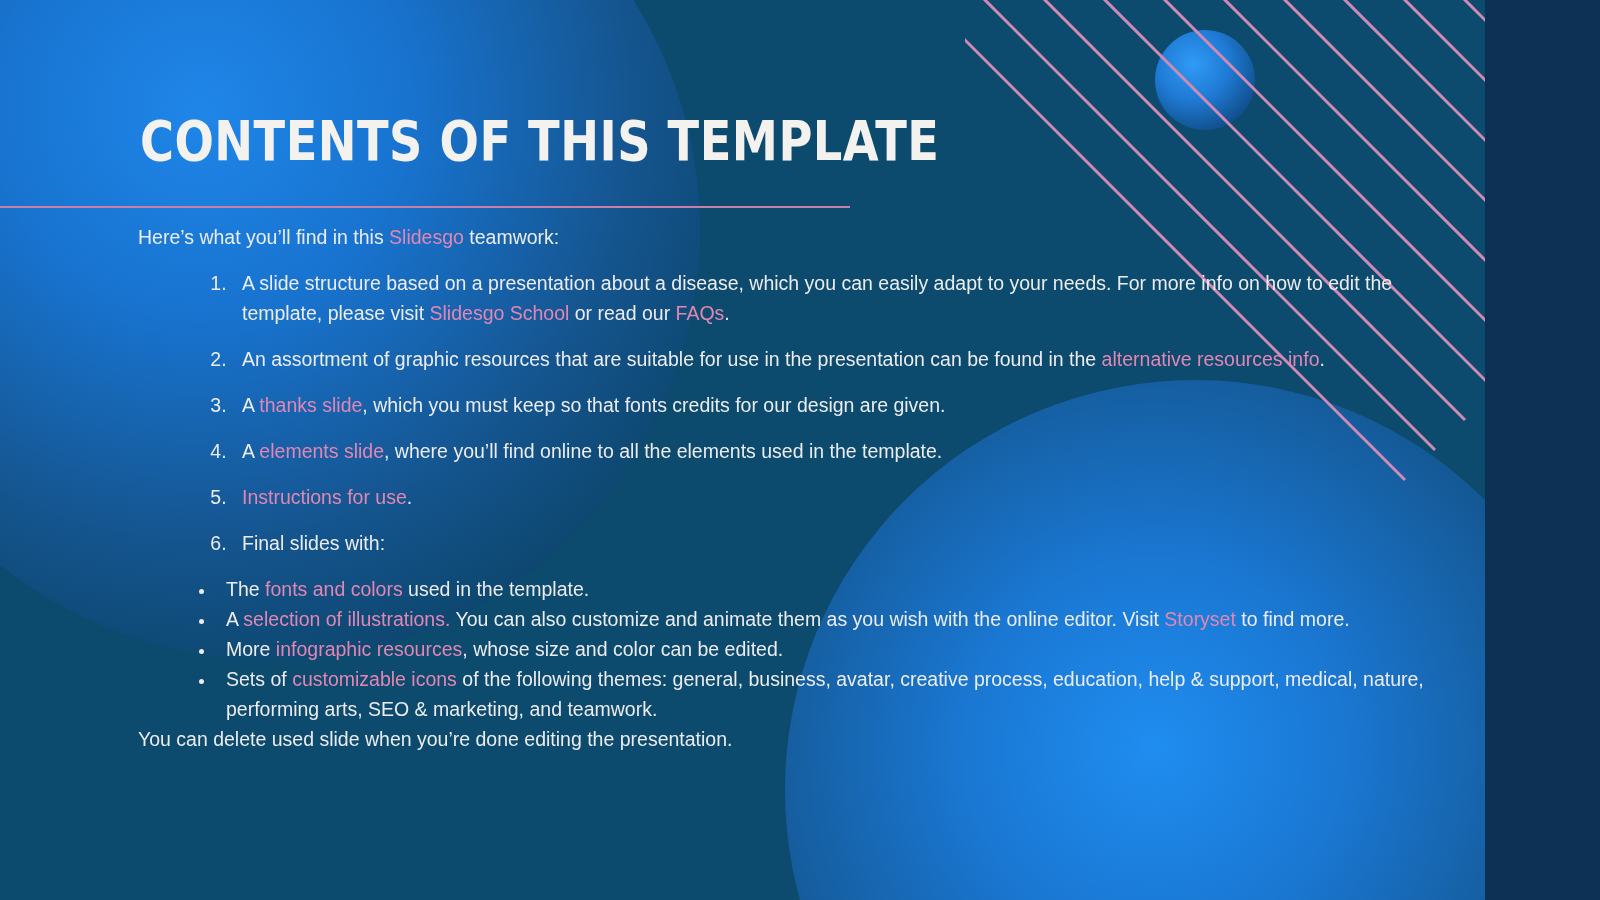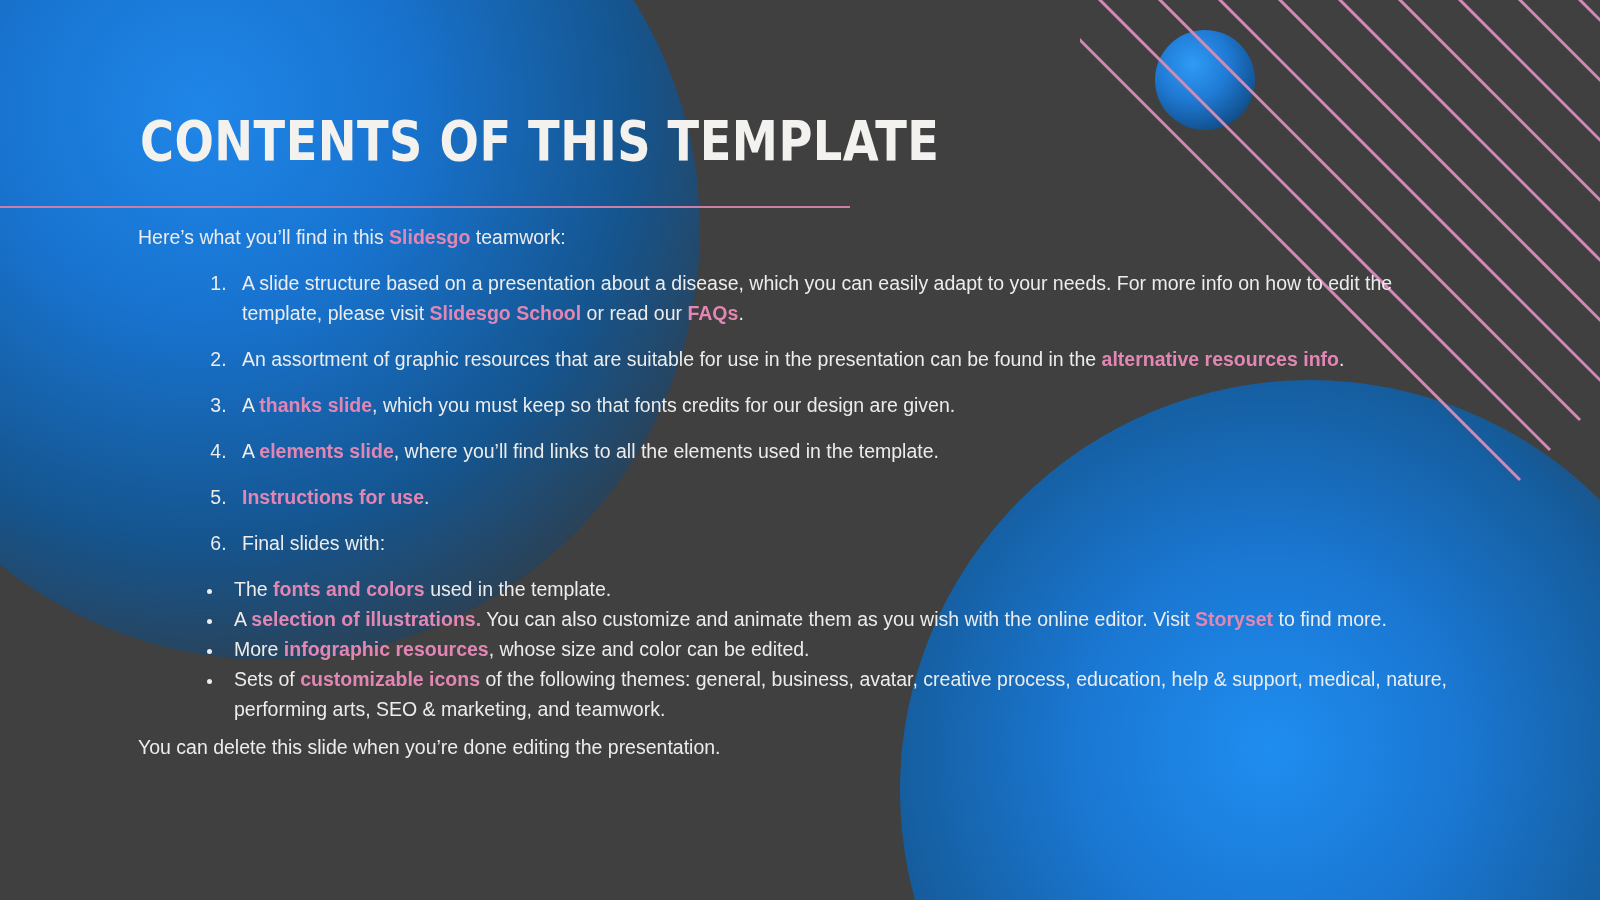--- a/index.html
+++ b/index.html
@@ -8,23 +8,23 @@
     background: #0d3055;
   }
   body {
     width: 1600px;
     height: 900px;
     overflow: hidden;
     font-family: "Liberation Sans", sans-serif;
   }
   .slide {
     position: relative;
-    width: 1600px;
+    width: 1485px;
     height: 900px;
-    background: #404040;
+    background: #0c4a6e;
     overflow: hidden;
   }
   
   .blob-topleft {
     position: absolute;
     left: -160px;
     top: -200px;
     width: 860px;
     height: 860px;
     border-radius: 50%;
@@ -104,36 +104,36 @@
     list-style: decimal;
   }
   ol.numbered > li {
     margin: 16px;
     padding-left: 10px;
   }
   ol.numbered > li::marker {
     color: #ececec;
   }
   ul.bullets {
-    margin: 8px;
+    margin: 0;
     padding-left: 78px;
     list-style: disc;
   }
   ul.bullets > li {
     margin: 0;
     padding-left: 10px;
   }
   ul.bullets > li::marker {
     color: #ececec;
     font-size: 18px;
   }
   .closing { margin: 0; }
   b, .hl {
     color: #e287b4;
-    font-weight: 700;
+    font-weight: 400;
   }
 </style>
 </head>
 <body>
 
 <div class="slide">
 
   <div class="blob-topleft"></div>
   <div class="blob-bottomright"></div>
   <div class="ball-small"></div>
@@ -161,28 +161,28 @@
 
     <div class="body">
       <p class="lead">
         <span>Here’s what you’ll find in this </span><span class="hl">Slidesgo</span><span> teamwork:</span>
       </p>
 
       <ol class="numbered">
           <li><span><span>A slide structure based on a presentation about a disease, which you can easily adapt to your needs. For more info on how to edit the template, please visit </span><b>Slidesgo School</b><span> or read our </span><b>FAQs</b><span>.</span></span></li>
           <li><span><span>An assortment of graphic resources that are suitable for use in the presentation can be found in the </span><b>alternative resources info</b><span>.</span></span></li>
           <li><span><span>A </span><b>thanks slide</b><span>, which you must keep so that fonts credits for our design are given.</span></span></li>
-          <li><span><span>A </span><b>elements slide</b><span>, where you’ll find links to all the elements used in the template.</span></span></li>
+          <li><span><span>A </span><b>elements slide</b><span>, where you’ll find online to all the elements used in the template.</span></span></li>
           <li><span><b>Instructions for use</b><span>.</span></span></li>
           <li><span><span>Final slides with:</span></span></li>
         </ol>
 
       <ul class="bullets">
           <li><span><span>The </span><b>fonts and colors</b><span> used in the template.</span></span></li>
           <li><span><span>A </span><b>selection of illustrations.</b><span> You can also customize and animate them as you wish with the online editor. Visit </span><b>Storyset</b><span> to find more.</span></span></li>
           <li><span><span>More </span><b>infographic resources</b><span>, whose size and color can be edited.</span></span></li>
           <li><span><span>Sets of </span><b>customizable icons</b><span> of the following themes: general, business, avatar, creative process, education, help &amp; support, medical, nature, performing arts, SEO &amp; marketing, and teamwork.</span></span></li>
         </ul>
 
-      <p class="closing">You can delete this slide when you’re done editing the presentation.</p>
+      <p class="closing">You can delete used slide when you’re done editing the presentation.</p>
     </div>
   </div>
 </div>
 
 </body></html>

